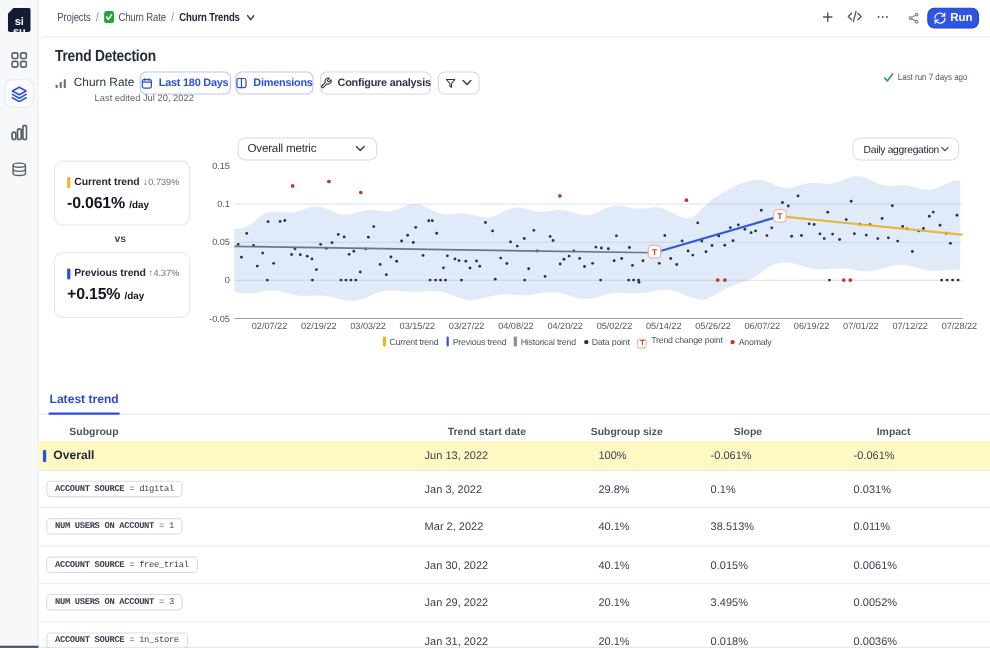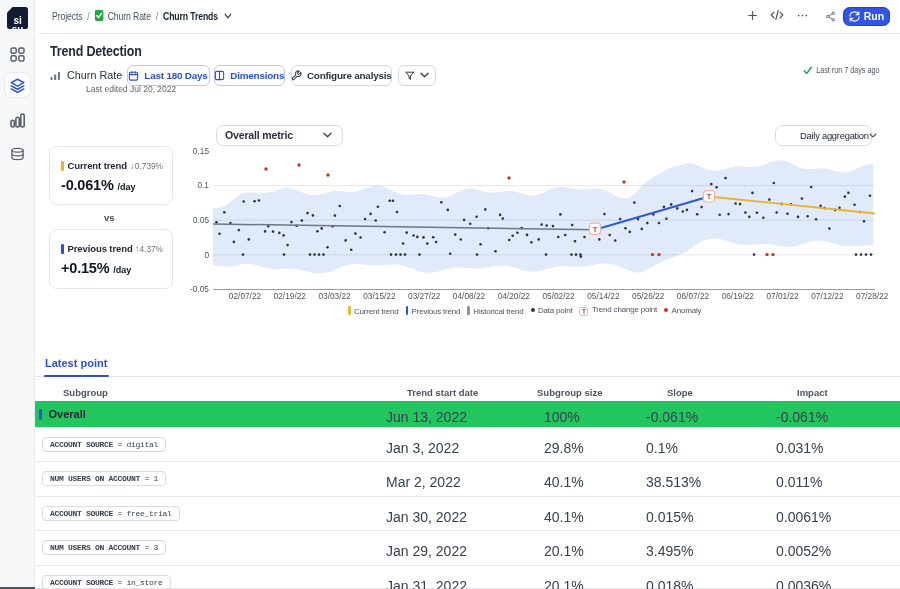--- a/index.html
+++ b/index.html
@@ -40,26 +40,26 @@
 #legend { position:absolute; left:348px; top:305px; display:flex; align-items:center; gap:7px; font-size:8px; letter-spacing:-0.2px; color:#4c5462; white-space:nowrap; }
 #legend .k { display:inline-block; width:2.5px; height:9px; border-radius:1px; margin-right:3.5px; vertical-align:-1.5px; }
 #legend .dot { display:inline-block; width:4px; height:4px; border-radius:50%; margin-right:3.5px; vertical-align:1px; }
 #legend .tk { display:inline-block; width:9px; height:9px; border-radius:2.5px; border:1px solid #f0b5a6; color:#c2452f; font-size:6.5px; font-weight:bold; text-align:center; line-height:8px; margin-right:3.5px; vertical-align:-2px; }
 #tabs { position:absolute; left:45px; top:357px; font-size:11px; font-weight:bold; color:#2b4ed8; }
 #tabline { position:absolute; left:44px; top:374.5px; width:65px; height:2.5px; background:#2b4ed8; border-radius:1px; z-index:2;}
 #tabborder { position:absolute; left:35px; top:376px; width:865px; height:1px; background:#e3e6ea; }
 .th { position:absolute; top:386.5px; font-size:9.5px; font-weight:bold; color:#4b5362;margin-left:21px; }
 #headborder { position:absolute; left:35px; top:401px; width:865px; height:1px; background:#e3e6ea; }
 .trow { position:absolute; left:35px; width:865px; border-bottom:1px solid #e9ebee; }
-.orow { background:#22c55e;text-align:right; }
+.orow { background:#fef9c3;text-align:right; }
 .obar { position:absolute; left:4px; top:8px; width:3px; height:10.5px; background:#2d50e2; border-radius:1px; }
 .oname { position:absolute; left:13.5px; top:6.5px; font-size:11px; font-weight:bold; color:#1f2633; }
 .chip { position:absolute; left:7px; top:9px; height:15px; border:1px solid #d9dce1; border-radius:4px; background:#fff;
   font-family:"Liberation Mono", monospace; font-size:8px; color:#3a4150; display:flex; align-items:center; padding:0 7px; letter-spacing:-0.3px;}
-.cell { position:absolute; font-size:14px; color:#39414f; }
+.cell { position:absolute; font-size:10px; color:#39414f; }
 .orow .cell { top:7.5px; }
 .trow:not(.orow) .cell { top:12px; }
 .c2 { left:351px; } .c3 { left:481px;margin-left:28px; } .c4 { left:611px; } .c5 { left:741px; }
 #bottomedge { position:absolute; left:0; top:587.5px; width:900px; height:1.5px; background:rgba(40,48,62,0.12); }
 #bottomedge2 { position:absolute; left:0; top:586.5px; width:35px; height:2.5px; background:#4d5563; }
 </style></head>
 <body>
 <div id="sidebar">
   <div id="logo">si<br>su</div>
   <div class="sbicon" style="top:47px"><svg width="15" height="15" viewBox="0 0 15 15" fill="none" stroke="#595f6b" stroke-width="1.5">
@@ -195,29 +195,29 @@
 <div id="vs">vs</div>
 <div class="card" style="top:229px;height:60px">
   <div class="cardrow">
       <span class="kbar" style="background:#2d50e2"></span>
       <span class="ctitle">Previous trend</span>
       <span class="cdelta"><span style="font-size:9.5px">↑</span>4.37%</span>
     </div>
   <div class="bigv">+0.15% <span>/day</span></div>
 </div>
 
-<div class="sel" style="left:216px;width:127px;padding-left:8px;font-size:10.6px;font-weight:bold;color:#2a3140;letter-spacing:-0.2px">
+<div class="sel" style="left:216px;width:127px;padding-left:8px;font-size:10.6px;font-weight:normal;color:#2a3140;letter-spacing:-0.2px">
   <span>Overall metric</span>
     <span style="margin-left:auto;margin-right:10px;display:flex">
       <svg width="9" height="6" viewBox="0 0 9 6" fill="none" stroke="#434a56" stroke-width="1.5" stroke-linecap="round" stroke-linejoin="round">
         <path d="M1 1.2 L4.5 4.8 L8 1.2"></path>
       </svg>
     </span>
   </div>
-<div class="sel" style="left:775px;width:97px;padding-left:24px;font-size:9.4px;color:#222938;font-weight:500;white-space:nowrap;letter-spacing:-0.25px">
+<div class="sel" style="left:775px;width:97px;padding-left:9px;font-size:9.4px;color:#222938;font-weight:500;white-space:nowrap;letter-spacing:-0.25px">
   <span>Daily aggregation</span>
     <span style="margin-left:auto;margin-right:8px;display:flex">
       <svg width="8" height="5" viewBox="0 0 9 6" fill="none" stroke="#555c68" stroke-width="1.4" stroke-linecap="round" stroke-linejoin="round">
         <path d="M1 1.2 L4.5 4.8 L8 1.2"></path>
       </svg>
     </span>
   </div>
 
 <div class="abs" style="left:180px;top:140px"><svg id="chart" width="712" height="165" viewBox="180 140 712 165" font-family="Liberation Sans, sans-serif">
 <polygon points="213,208.1 217,208.0 221,207.2 225,205.5 229,203.0 233,199.9 237,196.5 241,193.8 245,192.8 249,192.5 253,192.6 257,193.0 261,193.2 265,193.1 269,192.5 273,191.4 277,190.0 281,188.7 285,187.9 289,187.8 293,188.6 297,190.0 301,191.8 305,193.5 309,194.7 313,195.3 317,195.0 321,194.2 325,193.0 329,191.9 333,191.1 337,190.9 341,191.1 345,191.6 349,192.0 353,192.0 357,191.5 361,190.3 365,188.8 369,187.2 373,186.0 377,185.6 381,186.0 385,187.2 389,189.0 393,191.1 397,192.9 401,194.1 405,194.7 409,194.7 413,194.4 417,194.0 421,194.0 425,194.4 429,195.2 433,196.2 437,197.2 441,197.7 445,197.4 449,196.4 453,194.7 457,192.6 461,190.7 465,189.3 469,188.6 473,188.7 477,189.5 481,190.7 485,191.7 489,192.5 493,192.6 497,192.3 501,191.7 505,191.1 509,190.9 513,191.1 517,192.0 521,193.2 525,194.5 529,195.5 533,195.7 537,195.2 541,193.8 545,192.0 549,190.0 553,188.3 557,187.2 561,186.9 565,187.2 569,188.0 573,188.9 577,189.5 581,189.8 585,189.5 589,189.0 593,188.6 597,188.5 601,189.1 605,190.4 609,192.3 613,194.4 617,196.4 621,197.7 625,198.3 629,198.0 633,195.0 637,190.9 641,186.9 645,183.2 649,180.1 653,177.5 657,175.3 661,173.1 665,170.6 669,168.2 673,167.3 677,166.0 681,164.7 685,163.7 689,163.3 693,163.8 697,165.0 701,166.7 705,168.5 709,169.9 713,170.7 717,170.8 721,170.1 725,169.0 729,167.8 733,166.8 737,166.3 741,166.3 745,166.7 749,167.1 753,167.2 757,166.8 761,165.8 765,164.3 769,162.6 773,161.1 777,160.2 781,160.2 785,161.0 789,162.6 793,164.5 797,166.4 801,167.9 805,168.7 809,169.0 813,168.7 817,168.4 821,168.3 825,168.5 829,169.3 833,170.4 837,171.5 841,172.3 845,172.4 849,171.8 853,170.4 857,168.5 861,166.6 865,165.0 869,164.1 873,164.0 873,245.5 869,245.3 865,245.3 861,245.6 857,245.9 853,246.2 849,246.3 845,246.0 841,245.4 837,244.4 833,243.2 829,242.1 825,241.2 821,240.6 817,240.6 813,241.1 809,242.0 805,243.2 801,244.5 797,245.6 793,246.3 789,246.7 785,246.6 781,246.1 777,245.4 773,244.8 769,244.2 765,244.0 761,244.0 757,244.2 753,244.6 749,244.8 745,244.9 741,244.6 737,243.9 733,242.8 729,241.6 725,240.4 721,239.3 717,238.7 713,238.6 709,239.1 705,240.1 701,241.4 697,244.1 693,247.1 689,249.8 685,252.2 681,254.1 677,255.8 673,257.3 669,258.7 665,260.3 661,262.1 657,264.1 653,266.4 649,268.6 645,270.7 641,272.5 637,272.6 633,271.9 629,270.6 625,269.1 621,267.4 617,265.8 613,264.5 609,263.7 605,263.4 601,263.6 597,264.2 593,265.0 589,265.8 585,266.4 581,266.7 577,266.8 573,266.6 569,266.4 565,266.2 561,266.3 557,266.7 553,267.5 549,268.5 545,269.6 541,270.6 537,271.4 533,271.7 529,271.5 525,270.8 521,269.7 517,268.5 513,267.2 509,266.2 505,265.6 501,265.4 497,265.7 493,266.3 489,267.0 485,267.7 481,268.3 477,268.5 473,268.5 469,268.2 465,267.9 461,267.6 457,267.6 453,268.0 449,268.7 445,269.6 441,270.7 437,271.8 433,272.5 429,272.8 425,272.6 421,271.8 417,270.5 413,269.0 409,267.5 405,266.2 401,265.1 397,264.6 393,264.4 389,264.5 385,264.9 381,265.2 377,265.4 373,265.3 369,265.1 365,264.7 361,264.3 357,264.0 353,264.1 349,264.7 345,265.7 341,267.1 337,268.8 333,270.4 329,271.9 325,272.9 321,273.4 317,273.3 313,272.8 309,271.9 305,270.9 301,270.0 297,269.2 293,268.8 289,268.7 285,268.8 281,268.9 277,269.0 273,268.8 269,268.3 265,267.5 261,266.5 257,265.5 253,264.6 249,264.1 245,264.0 241,264.5 237,265.4 233,266.1 229,266.5 225,266.7 221,266.6 217,266.1 213,265.1" fill="#e0eaf8"></polygon>
@@ -423,21 +423,21 @@
 
 <div id="legend">
   <span><span class="k" style="background:#eab829"></span>Current trend</span>
   <span><span class="k" style="background:#2d50e2"></span>Previous trend</span>
   <span><span class="k" style="background:#8a93a0"></span>Historical trend</span>
   <span><span class="dot" style="background:#2b3442"></span>Data point</span>
   <span><span class="tk">T</span>Trend change point</span>
   <span><span class="dot" style="background:#c5371f"></span>Anomaly</span>
 </div>
 
-<div id="tabs">Latest point</div>
+<div id="tabs">Latest trend</div>
 <div id="tabline"></div>
 <div id="tabborder"></div>
 <span class="th" style="left:42px">Subgroup</span>
 <span class="th" style="left:386px">Trend start date</span>
 <span class="th" style="left:516px">Subgroup size</span>
 <span class="th" style="left:646px">Slope</span>
 <span class="th" style="left:776px">Impact</span>
 <div id="headborder"></div>
 <div class="trow orow" style="top:401.0px;height:26.5px">
  <span class="obar"></span>

